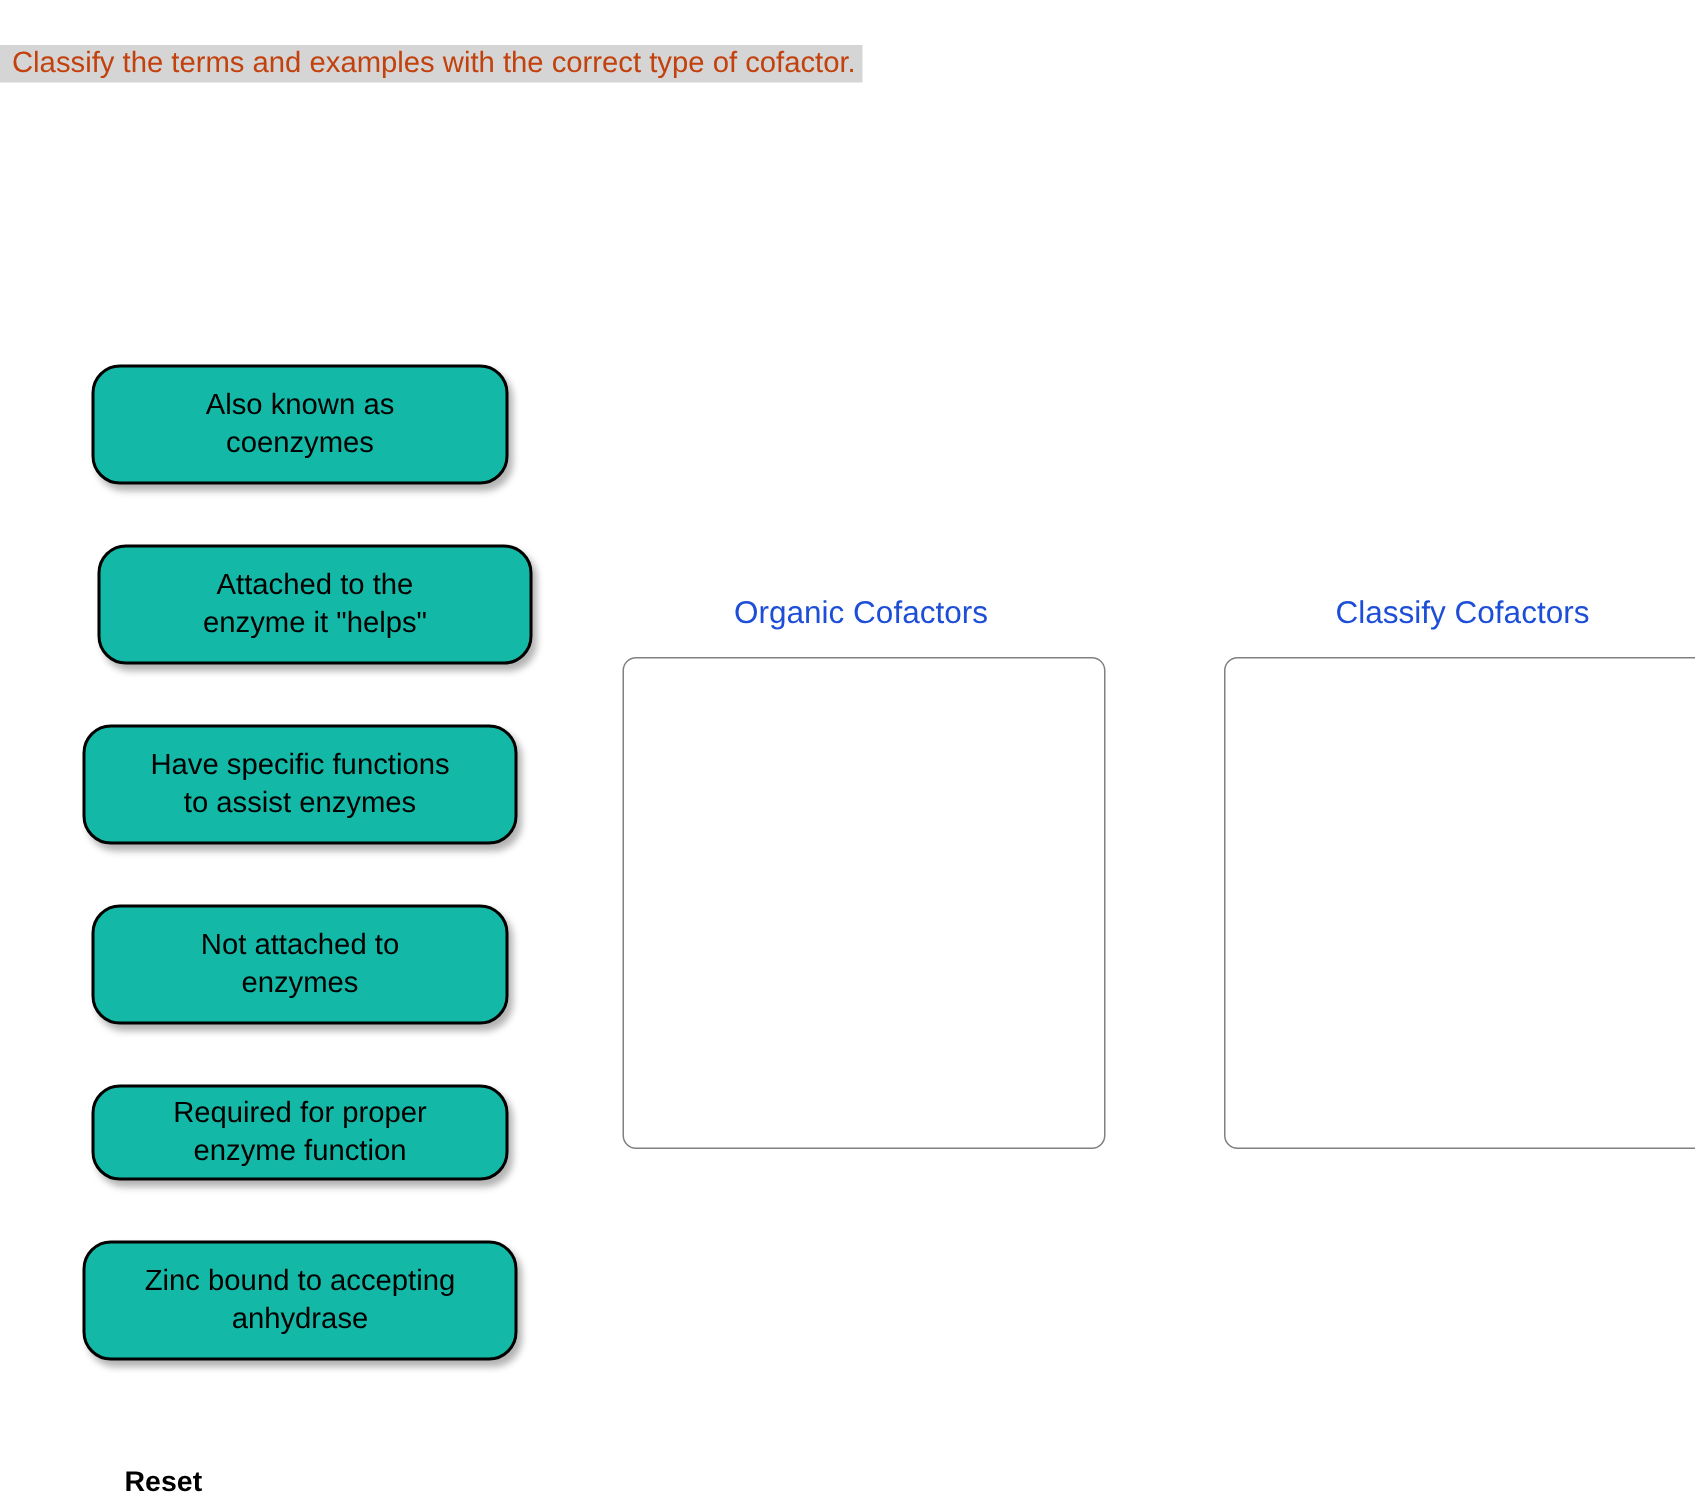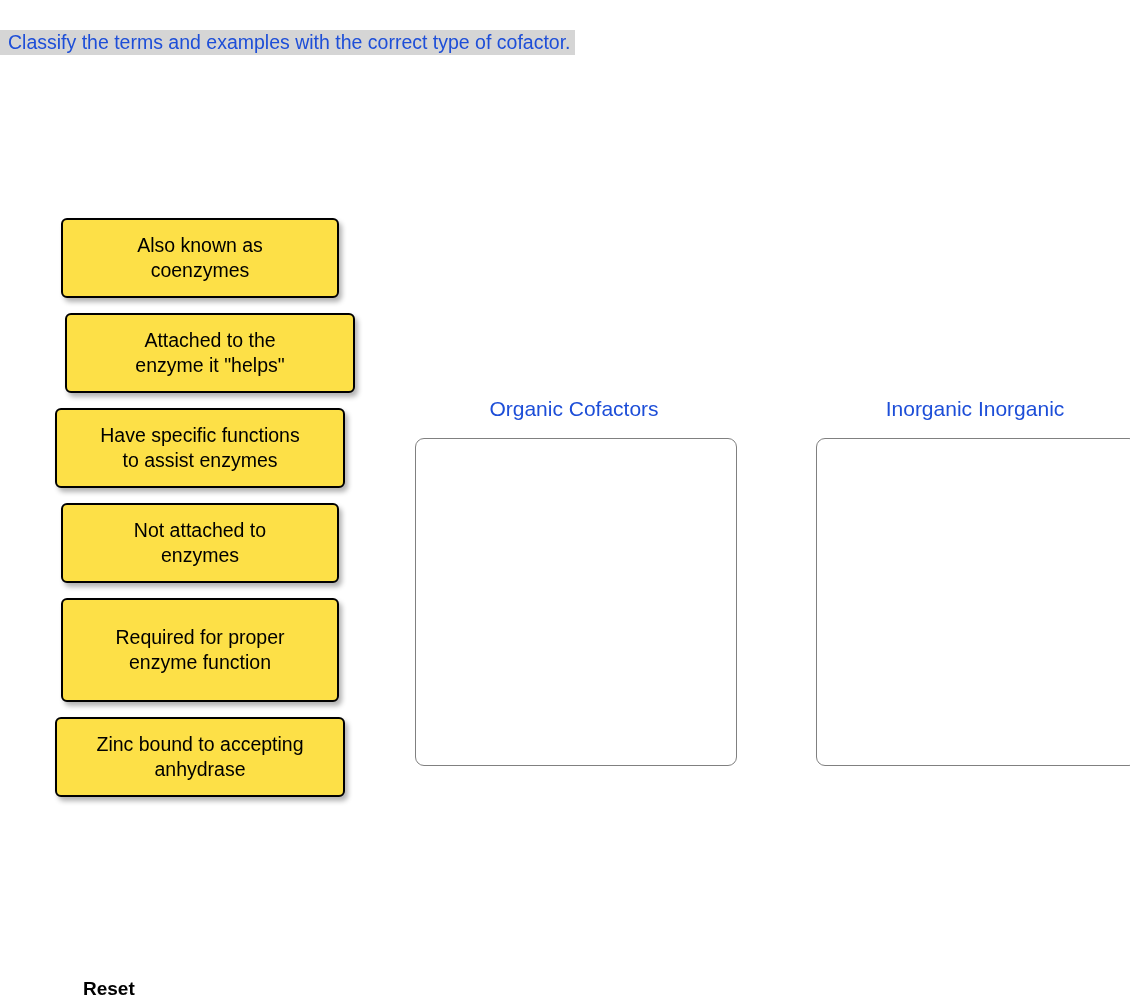--- a/index.html
+++ b/index.html
@@ -24,51 +24,52 @@
     position: absolute;
     left: 0;
     top: 30px;
     height: 25px;
     display: flex;
     align-items: center;
     padding: 0 4px 0 8px;
     background: #d5d5d5;
     font-size: 19.5px;
     line-height: 25px;
-    color: #1d4ed8;
+    color: #c2410c;
     white-space: nowrap;
   }
 
   
   #tile-column {
     position: absolute;
     left: 0;
     top: 218px;
     width: 400px;
   }
   .tile-slot {
     display: flex;
     justify-content: center;
     width: 400px;
   }
   .tile {
-    background: #fde047;
+    background: #14b8a6;
     border: 2px solid #000000;
-    border-radius: 6px;
+    border-radius: 19px;
     box-shadow: 3px 4px 5px rgba(0,0,0,0.30);
     display: flex;
     align-items: center;
     justify-content: center;
     text-align: center;
     padding: 4px 10px;
     font-size: 19.5px;
     line-height: 25px;
     color: #000000;
     cursor: grab;
     user-select: none;
+    margin-top: 25px;
   }
   .tile sup {
     font-size: 0.66em;
     vertical-align: super;
     line-height: 0;
   }
 
   
   .zone-title {
     position: absolute;
@@ -120,31 +121,31 @@
       <div class="tile" id="tile-have-specific-functions" style="width: 290px; height: 80px; font-size: 19.5px; line-height: 25.35px;">
         <span><span>Have specific functions</span><br><span>to assist enzymes</span></span>
       </div>
     </div>
     <div class="tile-slot" style="margin-top: 15px;">
       <div class="tile" id="tile-not-attached-to-enzymes" style="width: 278px; height: 80px; font-size: 19.5px; line-height: 25.35px;">
         <span><span>Not attached to</span><br><span>enzymes</span></span>
       </div>
     </div>
     <div class="tile-slot" style="margin-top: 15px;">
-      <div class="tile" id="tile-required-for-enzyme-function" style="width: 278px; height: 104px; font-size: 19.5px; line-height: 25.35px;">
+      <div class="tile" id="tile-required-for-enzyme-function" style="width: 278px; height: 64px; font-size: 19.5px; line-height: 25.35px;">
         <span><span>Required for proper</span><br><span>enzyme function</span></span>
       </div>
     </div>
     <div class="tile-slot" style="margin-top: 15px;">
       <div class="tile" id="tile-zinc-bound-carbonic-anhydrase" style="width: 290px; height: 80px; font-size: 19.5px; line-height: 25.35px;">
         <span><span>Zinc bound to accepting</span><br><span>anhydrase</span></span>
       </div>
     </div>
   </div>
 
 <div id="dropzone-layer">
     <div class="zone-title" style="left: 460px; top: 396px; width: 228px;">Organic Cofactors</div>
     <div class="dropzone" id="dropzone-organic-cofactors" style="left: 415px; top: 438px; width: 322px; height: 328px;"></div>
-    <div class="zone-title" style="left: 858px; top: 396px; width: 234px;">Inorganic Inorganic</div>
+    <div class="zone-title" style="left: 858px; top: 396px; width: 234px;">Classify Cofactors</div>
     <div class="dropzone" id="dropzone-inorganic-cofactors" style="left: 816px; top: 438px; width: 322px; height: 328px;"></div>
   </div>
 
 <div id="reset-button">Reset</div>
 
 </body></html>

